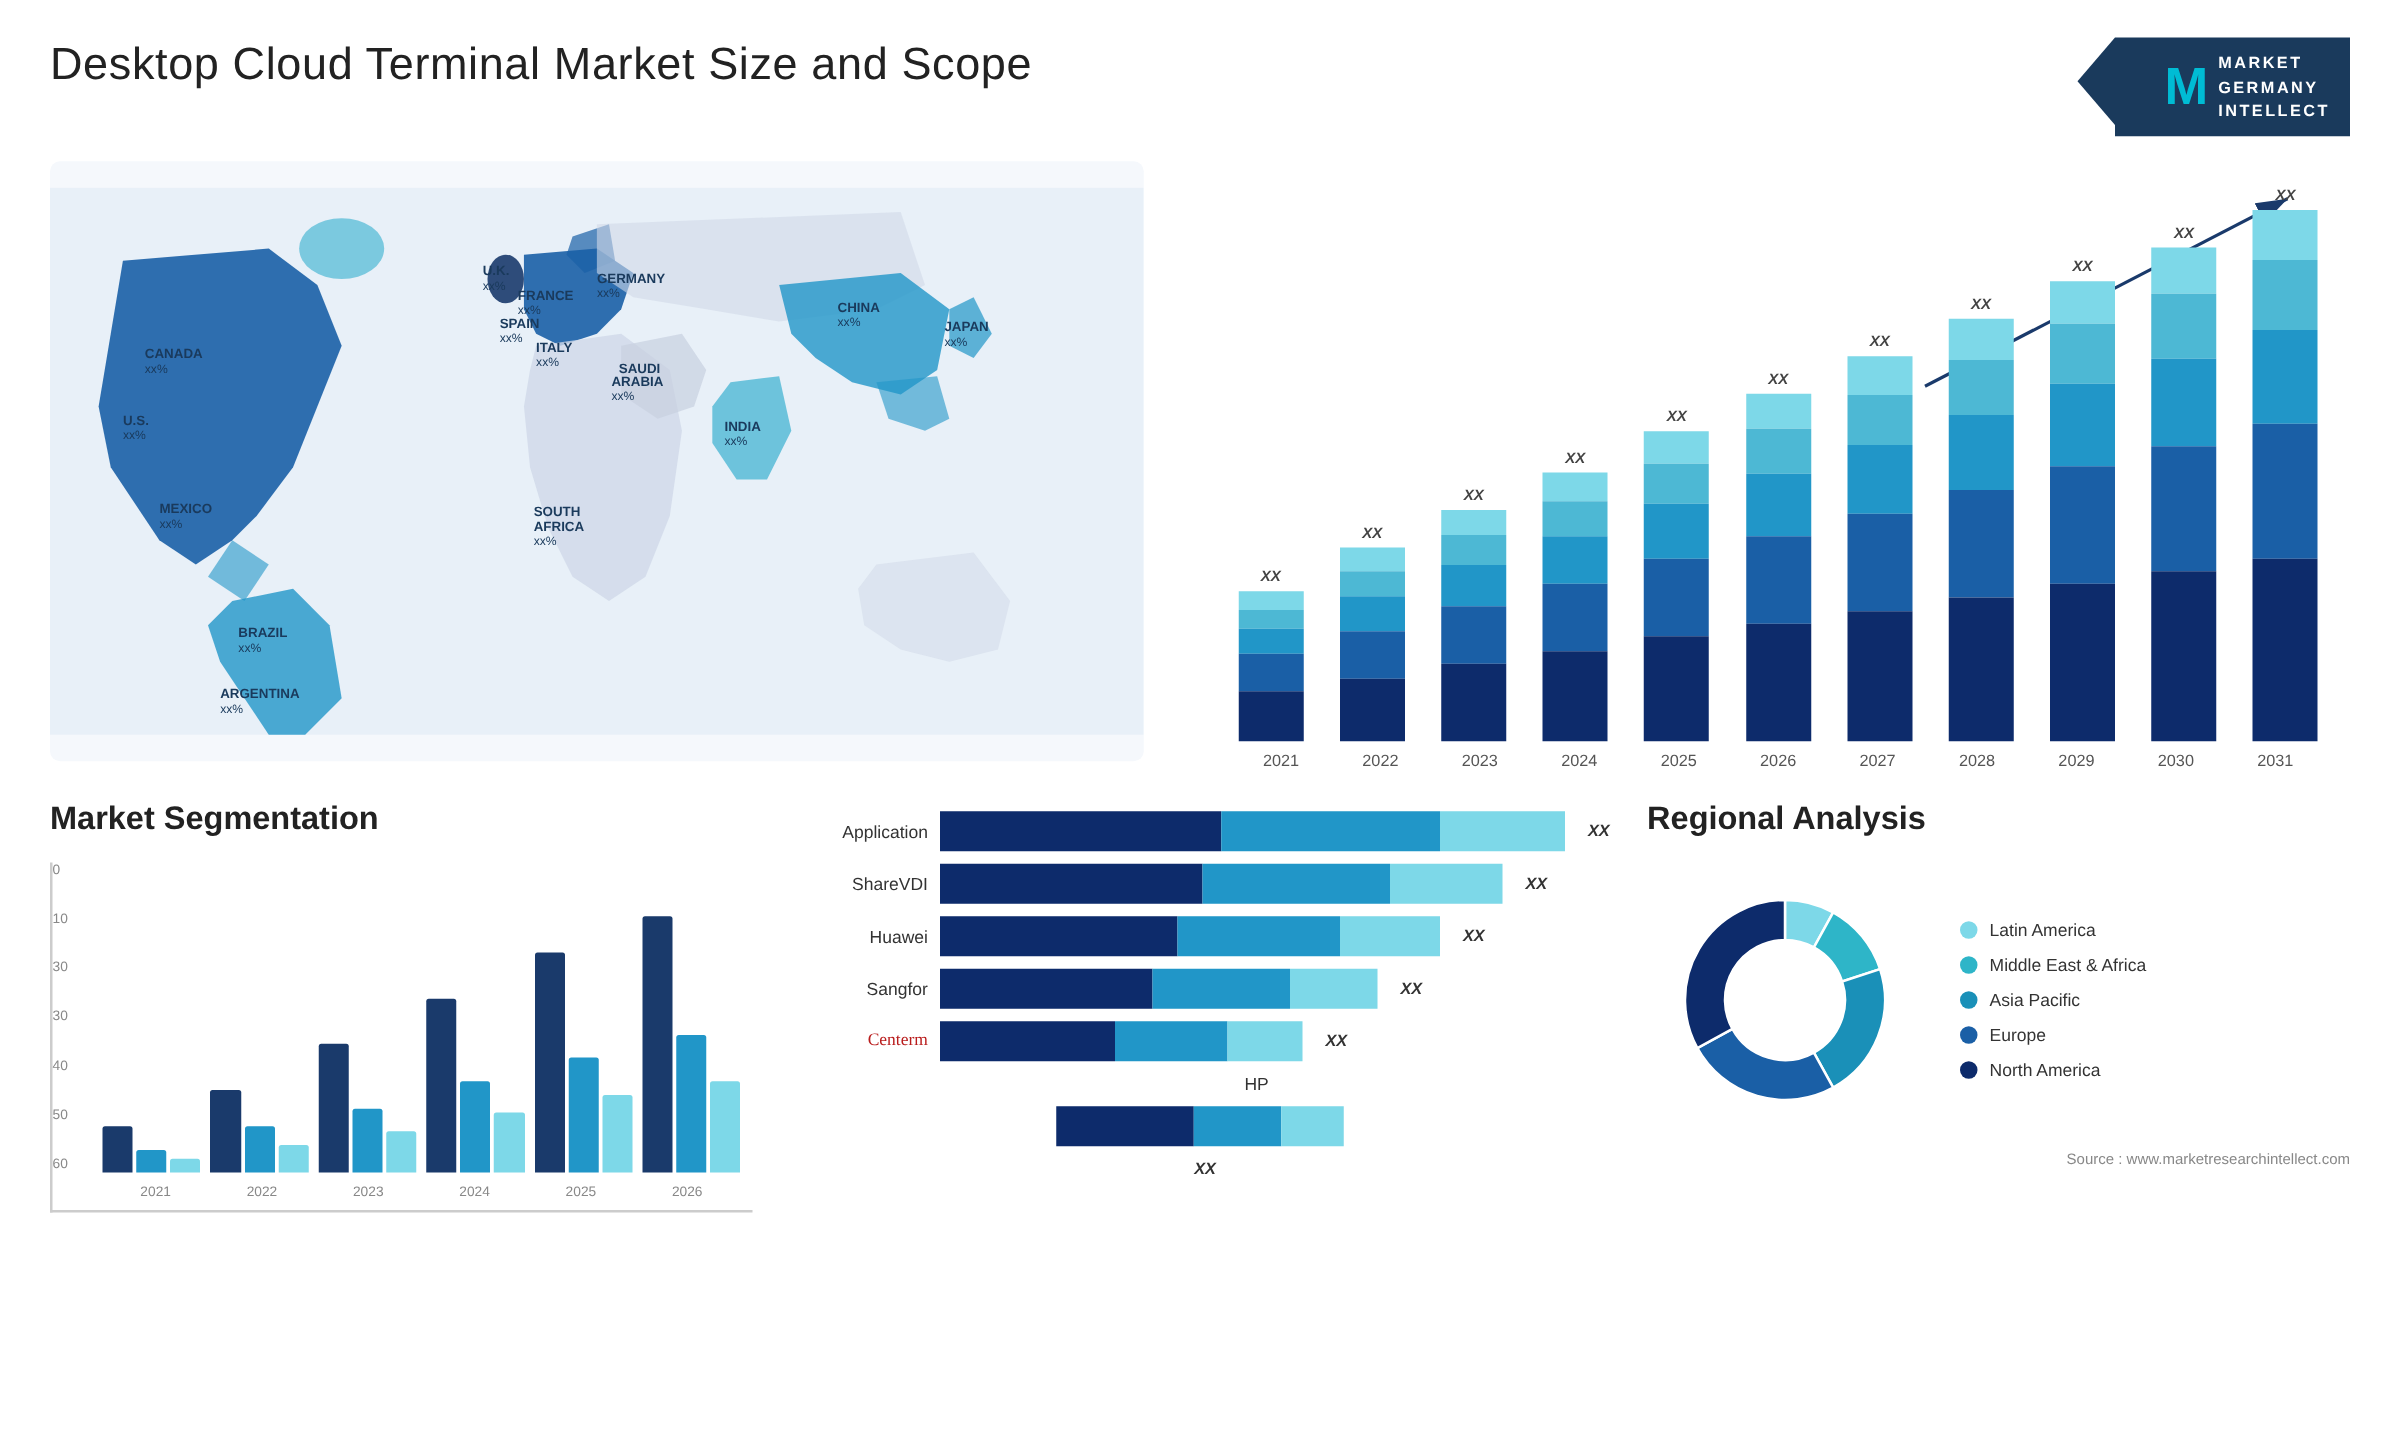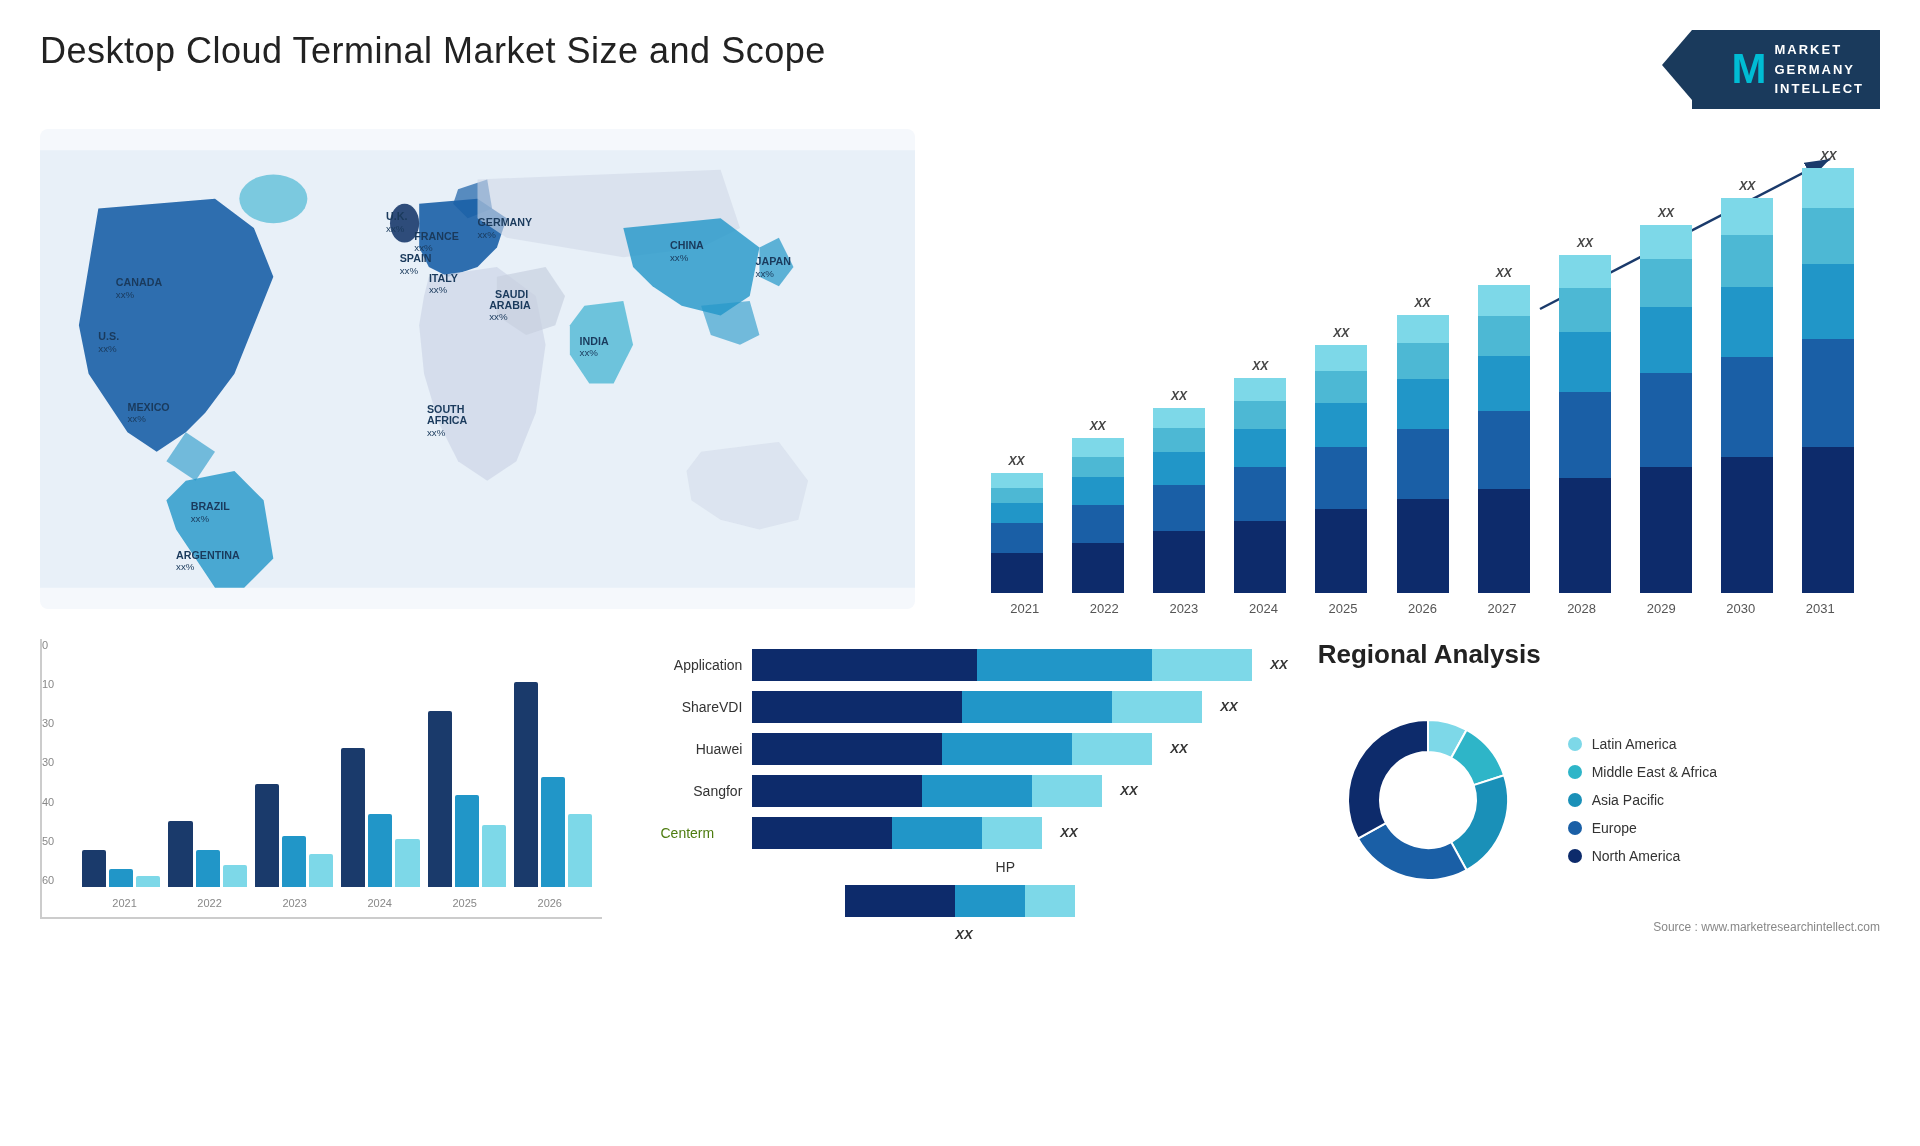--- a/index.html
+++ b/index.html
@@ -429,20 +429,21 @@
         <div style="font-size: 13px; color: rgb(85, 85, 85); flex: 1 1 0%; text-align: center;">2029</div>
         <div style="font-size: 13px; color: rgb(85, 85, 85); flex: 1 1 0%; text-align: center;">2030</div>
         <div style="font-size: 13px; color: rgb(85, 85, 85); flex: 1 1 0%; text-align: center;">2031</div>
       </div>
   </div>
 </div>
 
 <div class="bottom-section">
 
   <div class="segmentation-container">
+    <h2 class="section-title">Market Segmentation</h2>
     <div class="seg-content">
       <div class="seg-chart">
         <div class="seg-y-labels" id="seg-y-labels">
             <div>60</div>
             <div>50</div>
             <div>40</div>
             <div>30</div>
             <div>30</div>
             <div>10</div>
             <div>0</div>
@@ -523,21 +524,21 @@
         <div style="display: flex; align-items: center; gap: 10px;">
           <div style="width: 110px; font-size: 14px; color: rgb(51, 51, 51); text-align: right; flex-shrink: 0;">Sangfor</div>
           <div style="height: 32px; display: flex; align-items: stretch;">
             <div style="width: 170px; background: rgb(13, 43, 107);"></div>
             <div style="width: 110px; background: rgb(33, 150, 200);"></div>
             <div style="width: 70px; background: rgb(125, 216, 232);"></div>
           </div>
           <div style="font-size: 13px; color: rgb(51, 51, 51); margin-left: 8px; font-style: italic; font-weight: 600; display: flex; align-items: center;">XX</div>
         </div>
         <div style="display: flex; align-items: center; gap: 10px;">
-          <div style="width: 110px; font-size: 14px; color: #4d7c0f; text-align: center; flex-shrink: 0;">Centerm</div>
+          <div style="width: 110px; font-size: 14px; color: #b91c1c; text-align: right; flex-shrink: 0; font-family: Liberation Serif, serif;">Centerm</div>
           <div style="height: 32px; display: flex; align-items: stretch;">
             <div style="width: 140px; background: rgb(13, 43, 107);"></div>
             <div style="width: 90px; background: rgb(33, 150, 200);"></div>
             <div style="width: 60px; background: rgb(125, 216, 232);"></div>
           </div>
           <div style="font-size: 13px; color: rgb(51, 51, 51); margin-left: 8px; font-style: italic; font-weight: 600; display: flex; align-items: center;">XX</div>
         </div>
         <div style="display: flex; align-items: center; gap: 10px; flex-direction: column;">
           <div style="width: 110px; font-size: 14px; color: rgb(51, 51, 51); text-align: right; flex-shrink: 0;">HP</div>
           <div style="height: 32px; display: flex; align-items: stretch;">

